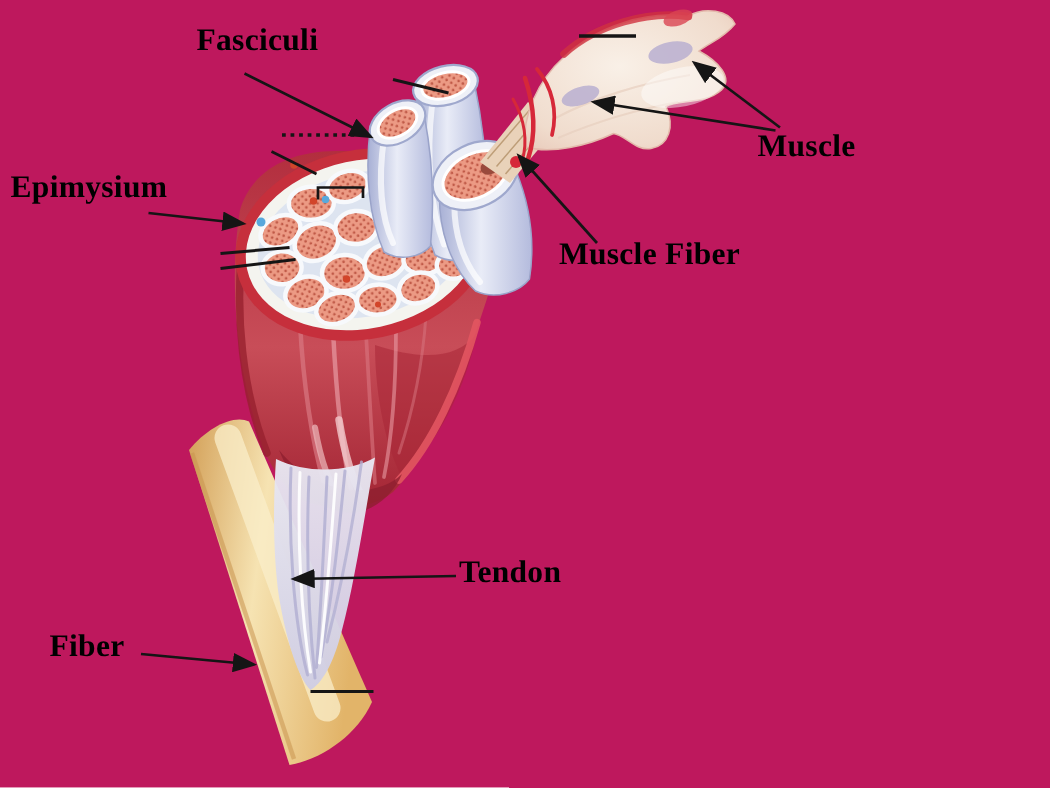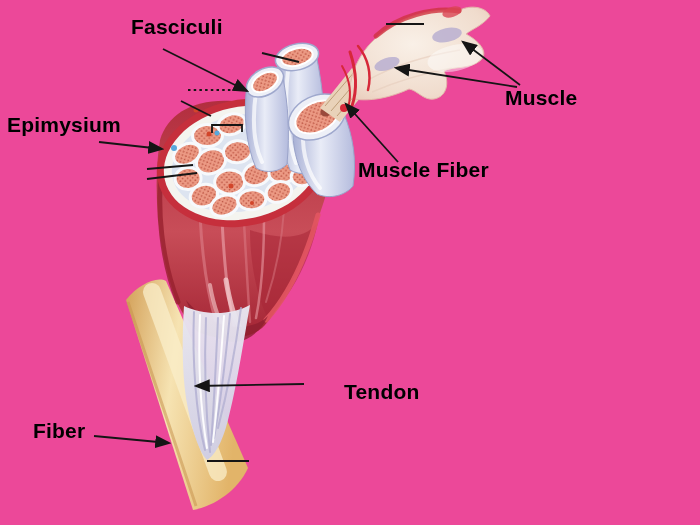--- a/index.html
+++ b/index.html
@@ -1,26 +1,26 @@
 <!DOCTYPE html>
 <html><head>
 <meta charset="utf-8">
 <style>
   html,body{margin:0;padding:0;background:#ffffff;}
   #stage{
-    position:relative;width:700px;height:525px;background:#ec4899;overflow:hidden;
-    font-family:Liberation Sans, sans-serif;
+    position:relative;width:700px;height:525px;background:#be185d;overflow:hidden;
+    font-family:Liberation Serif, serif;
   }
   #art{position:absolute;left:0;top:0;width:700px;height:525px;}
   .lbl{
     position:absolute;color:#000;font-weight:700;font-size:21px;line-height:1.22;
     white-space:nowrap;letter-spacing:.2px;
   }
   .lbl .sub{display:block;}
-  .center{}
+  .center{text-align:center;}
 </style>
 </head>
 <body>
 
 <div id="stage">
 
 <svg id="art" viewBox="0 0 700 525" aria-hidden="true">
   <defs>
     <pattern id="dots" patternUnits="userSpaceOnUse" width="5" height="5">
       <rect width="5" height="5" fill="#ec9a84"></rect>
@@ -205,21 +205,21 @@
   </div>
 
   <div class="lbl" style="left:505px;top:85px;">
     <span>Muscle</span>
   </div>
 
   <div class="lbl center" style="left:358px;top:157px;width:150px;">
     <span class="sub">Muscle Fiber</span>
   </div>
 
-  <div class="lbl" style="left:306px;top:379px;margin-left:38px;">
+  <div class="lbl" style="left:306px;top:369px;">
     <span>Tendon</span>
   </div>
 
   <div class="lbl" style="left:33px;top:418px;">
     <span>Fiber</span>
   </div>
 
 </div>
 
 </body></html>

